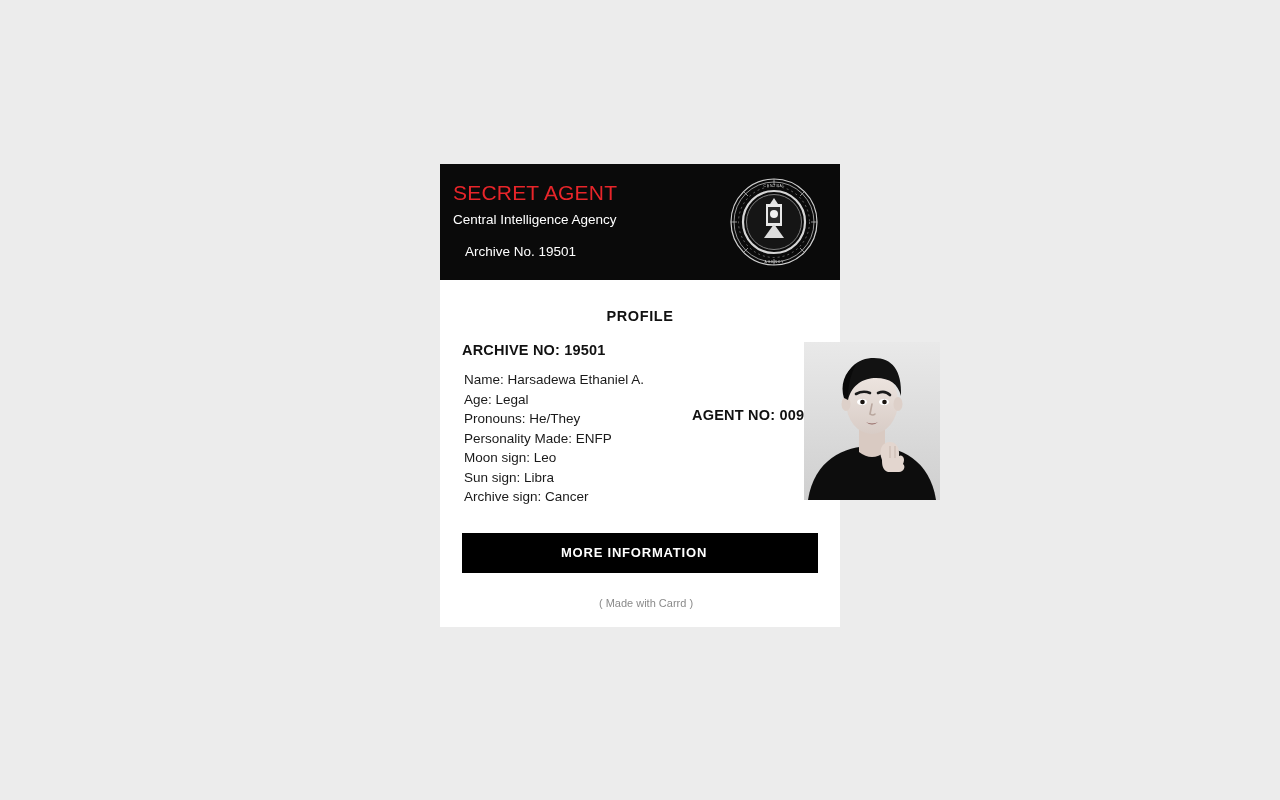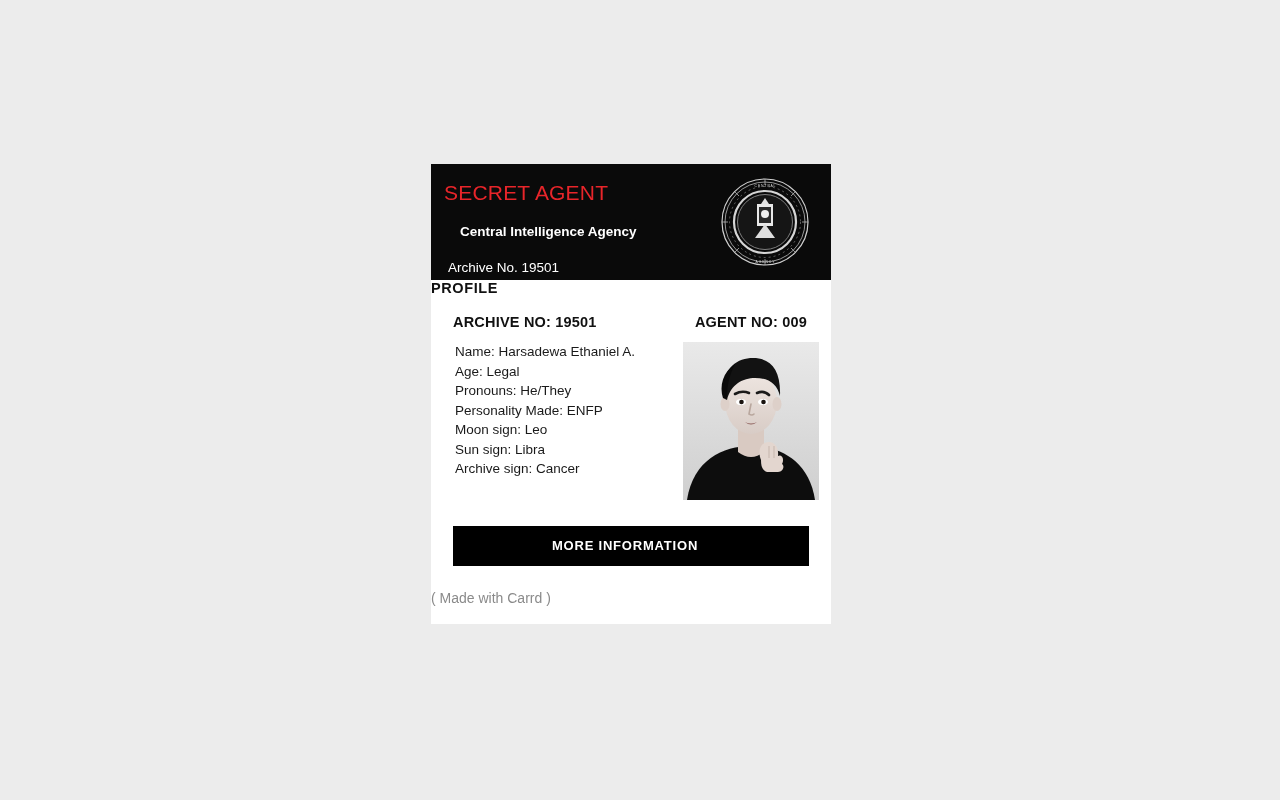--- a/index.html
+++ b/index.html
@@ -13,21 +13,21 @@
   }
 
   .page {
     position: relative;
     width: 1280px;
     height: 800px;
   }
 
   .card {
     position: absolute;
-    left: 431px;
+    left: 440px;
     top: 164px;
     width: 400px;
     background: #ffffff;
     box-shadow: 0 0 0 rgba(0,0,0,0);
   }
 
   
   .card-header {
     position: relative;
     background: #0a0a0a;
@@ -47,72 +47,72 @@
     letter-spacing: 0.2px;
     line-height: 26px;
     font-weight: 400;
     margin: 0 0 4px 0;
   }
 
   .agency {
     color: #ffffff;
     font-size: 13.5px;
     line-height: 20px;
-    margin: 16px;
-    font-weight: 700;
+    margin: 0;
+    font-weight: 400;
   }
 
   .archive-line {
     color: #ffffff;
     font-size: 13.5px;
     line-height: 20px;
-    margin: 4px;
+    margin: 12px;
     font-weight: 400;
   }
 
   .seal {
     position: absolute;
     right: 22px;
     top: 14px;
     width: 88px;
     height: 88px;
   }
 
   
   .card-body {
     background: #ffffff;
     padding: 0 0 18px 0;
   }
 
   .profile-title {
-    text-align: left;
+    text-align: center;
     font-size: 14.5px;
     font-weight: bold;
     letter-spacing: 0.6px;
     color: #111111;
+    padding-top: 28px;
     padding-bottom: 6px;
   }
 
   .columns {
     display: flex;
     flex-direction: row;
     padding: 12px 22px 0 22px;
     align-items: flex-start;
     gap: 12px;
   }
 
   .col-left {
     width: 218px;
     flex: 0 0 218px;
   }
 
   .col-right {
     flex: 1 1 auto;
     display: flex;
-    flex-direction: column;
     align-items: center;
   }
 
   .col-heading {
     font-size: 14.5px;
     font-weight: bold;
     color: #111111;
     letter-spacing: 0.2px;
     margin-bottom: 12px;
     white-space: nowrap;
@@ -155,24 +155,25 @@
     font-weight: bold;
     letter-spacing: 0.8px;
     padding: 12px 12px 13px 0;
     border: none;
     width: calc(100% - 44px);
     cursor: pointer;
     font-family: "Liberation Sans", sans-serif;
   }
 
   .footer-note {
-    text-align: left;
-    font-size: 14px;
+    text-align: center;
+    font-size: 11px;
     color: #8a8a8a;
     margin-top: 24px;
+    padding-left: 12px;
   }
 </style>
 </head>
 <body>
 
 <div class="page">
 
   <div class="card">
 
     <div class="card-header">

